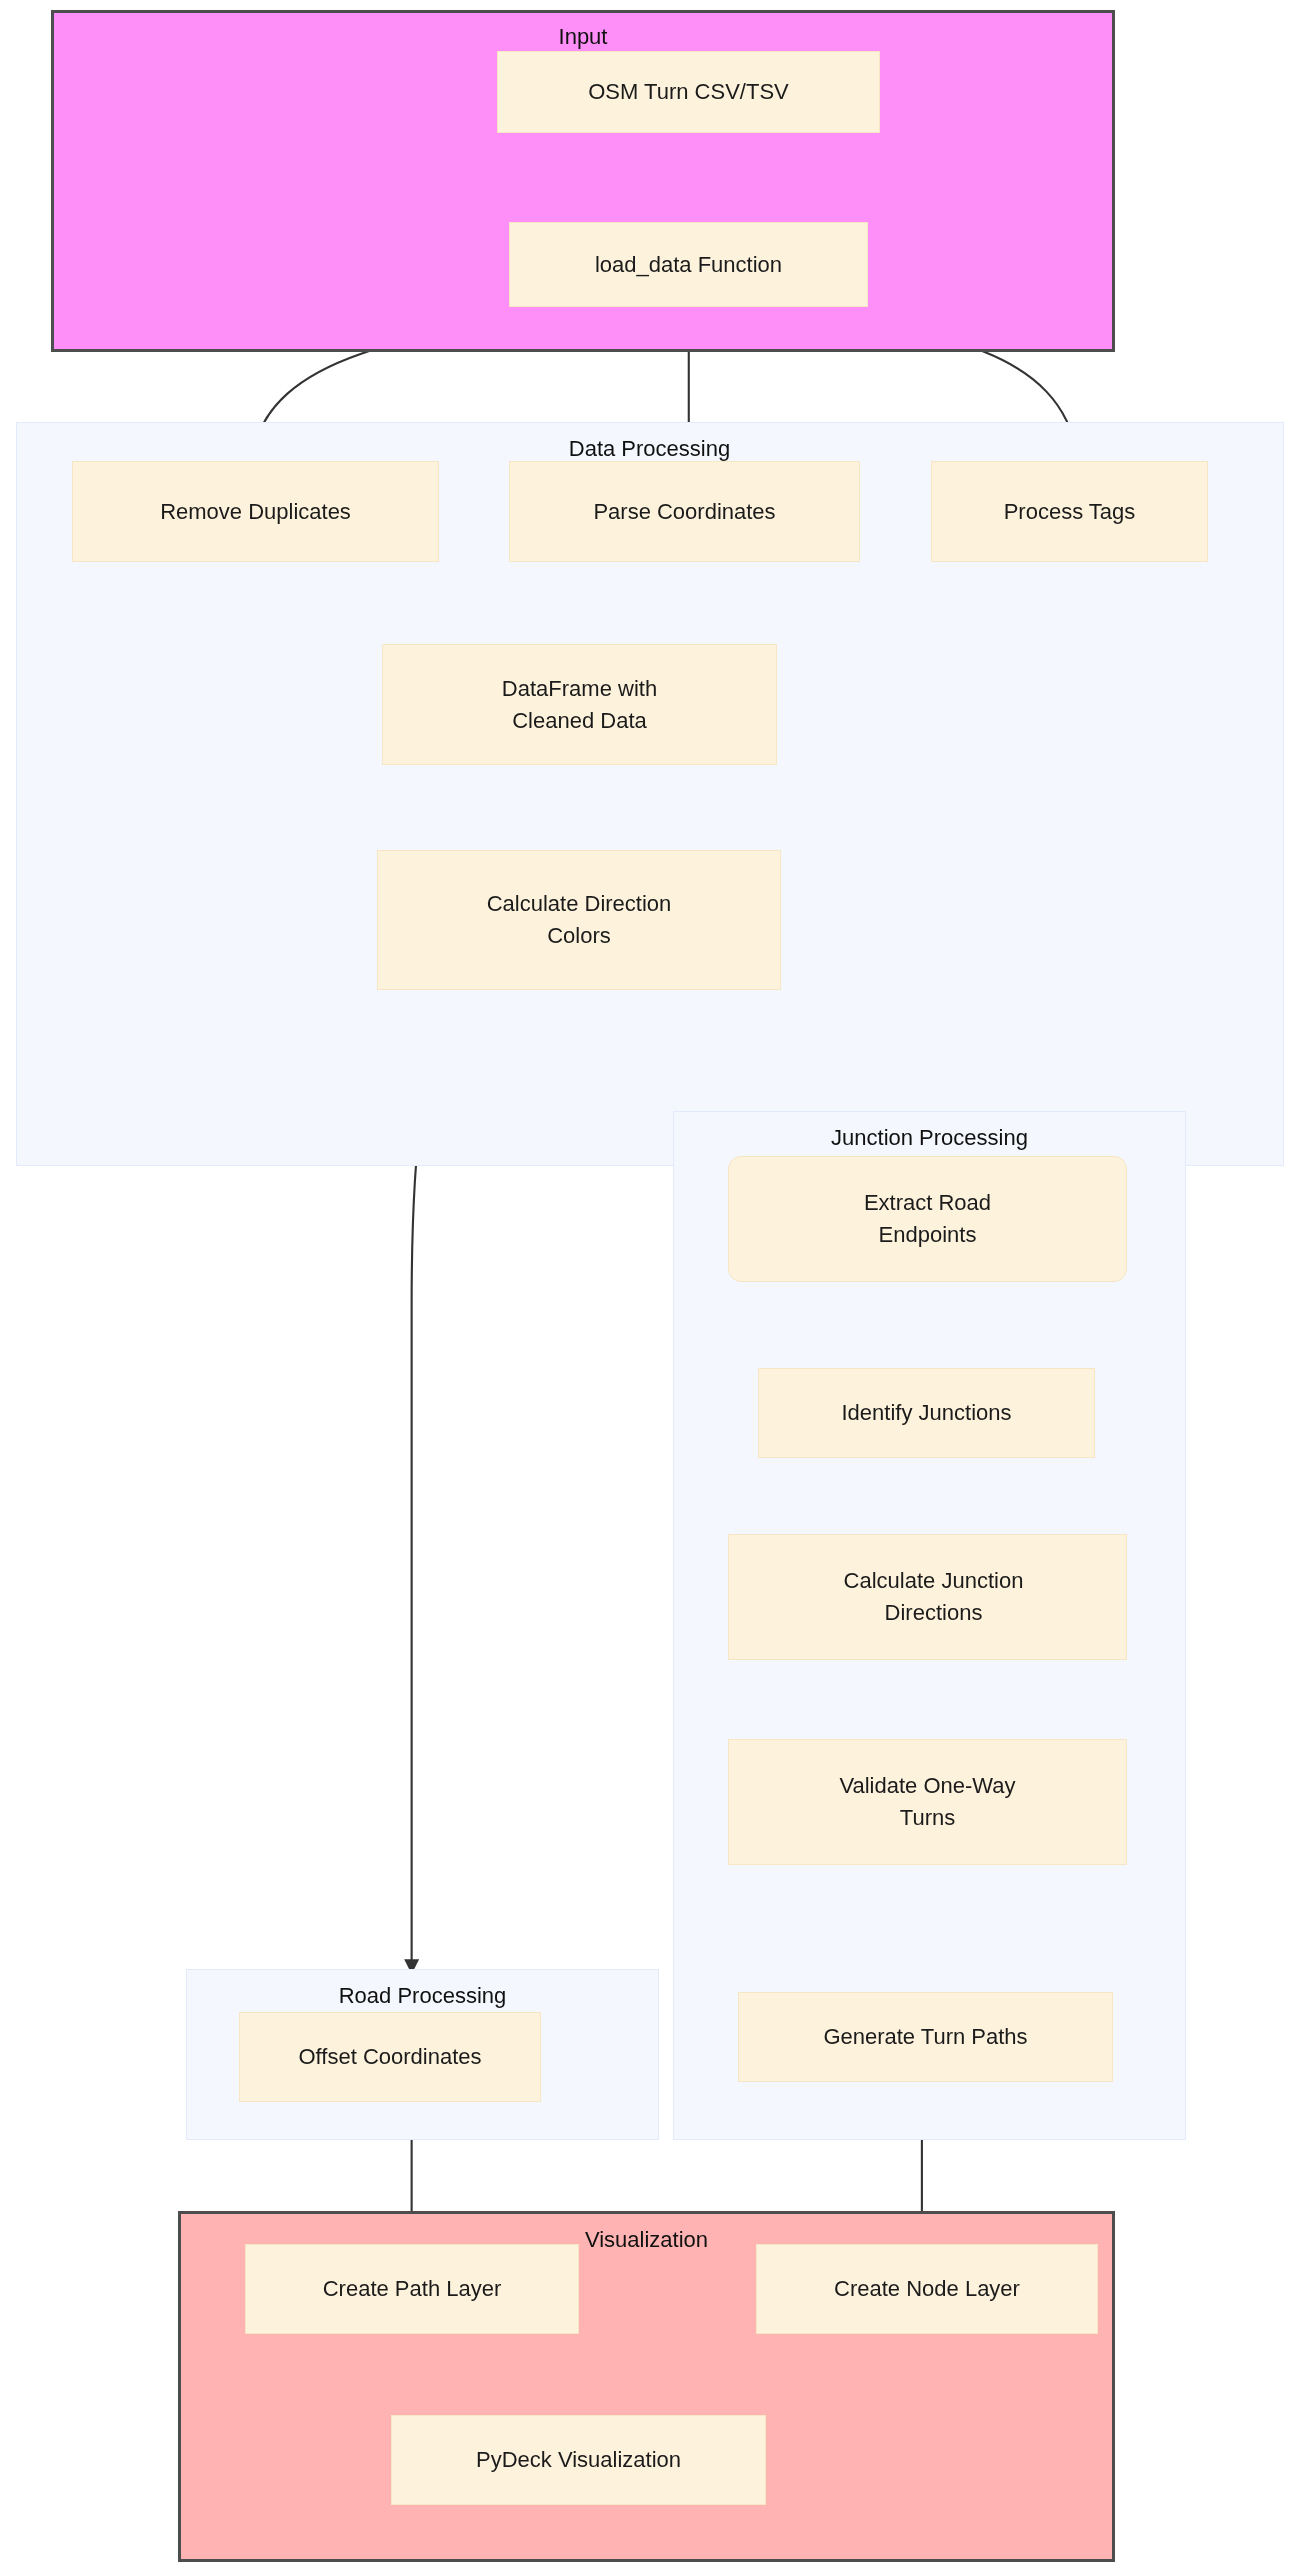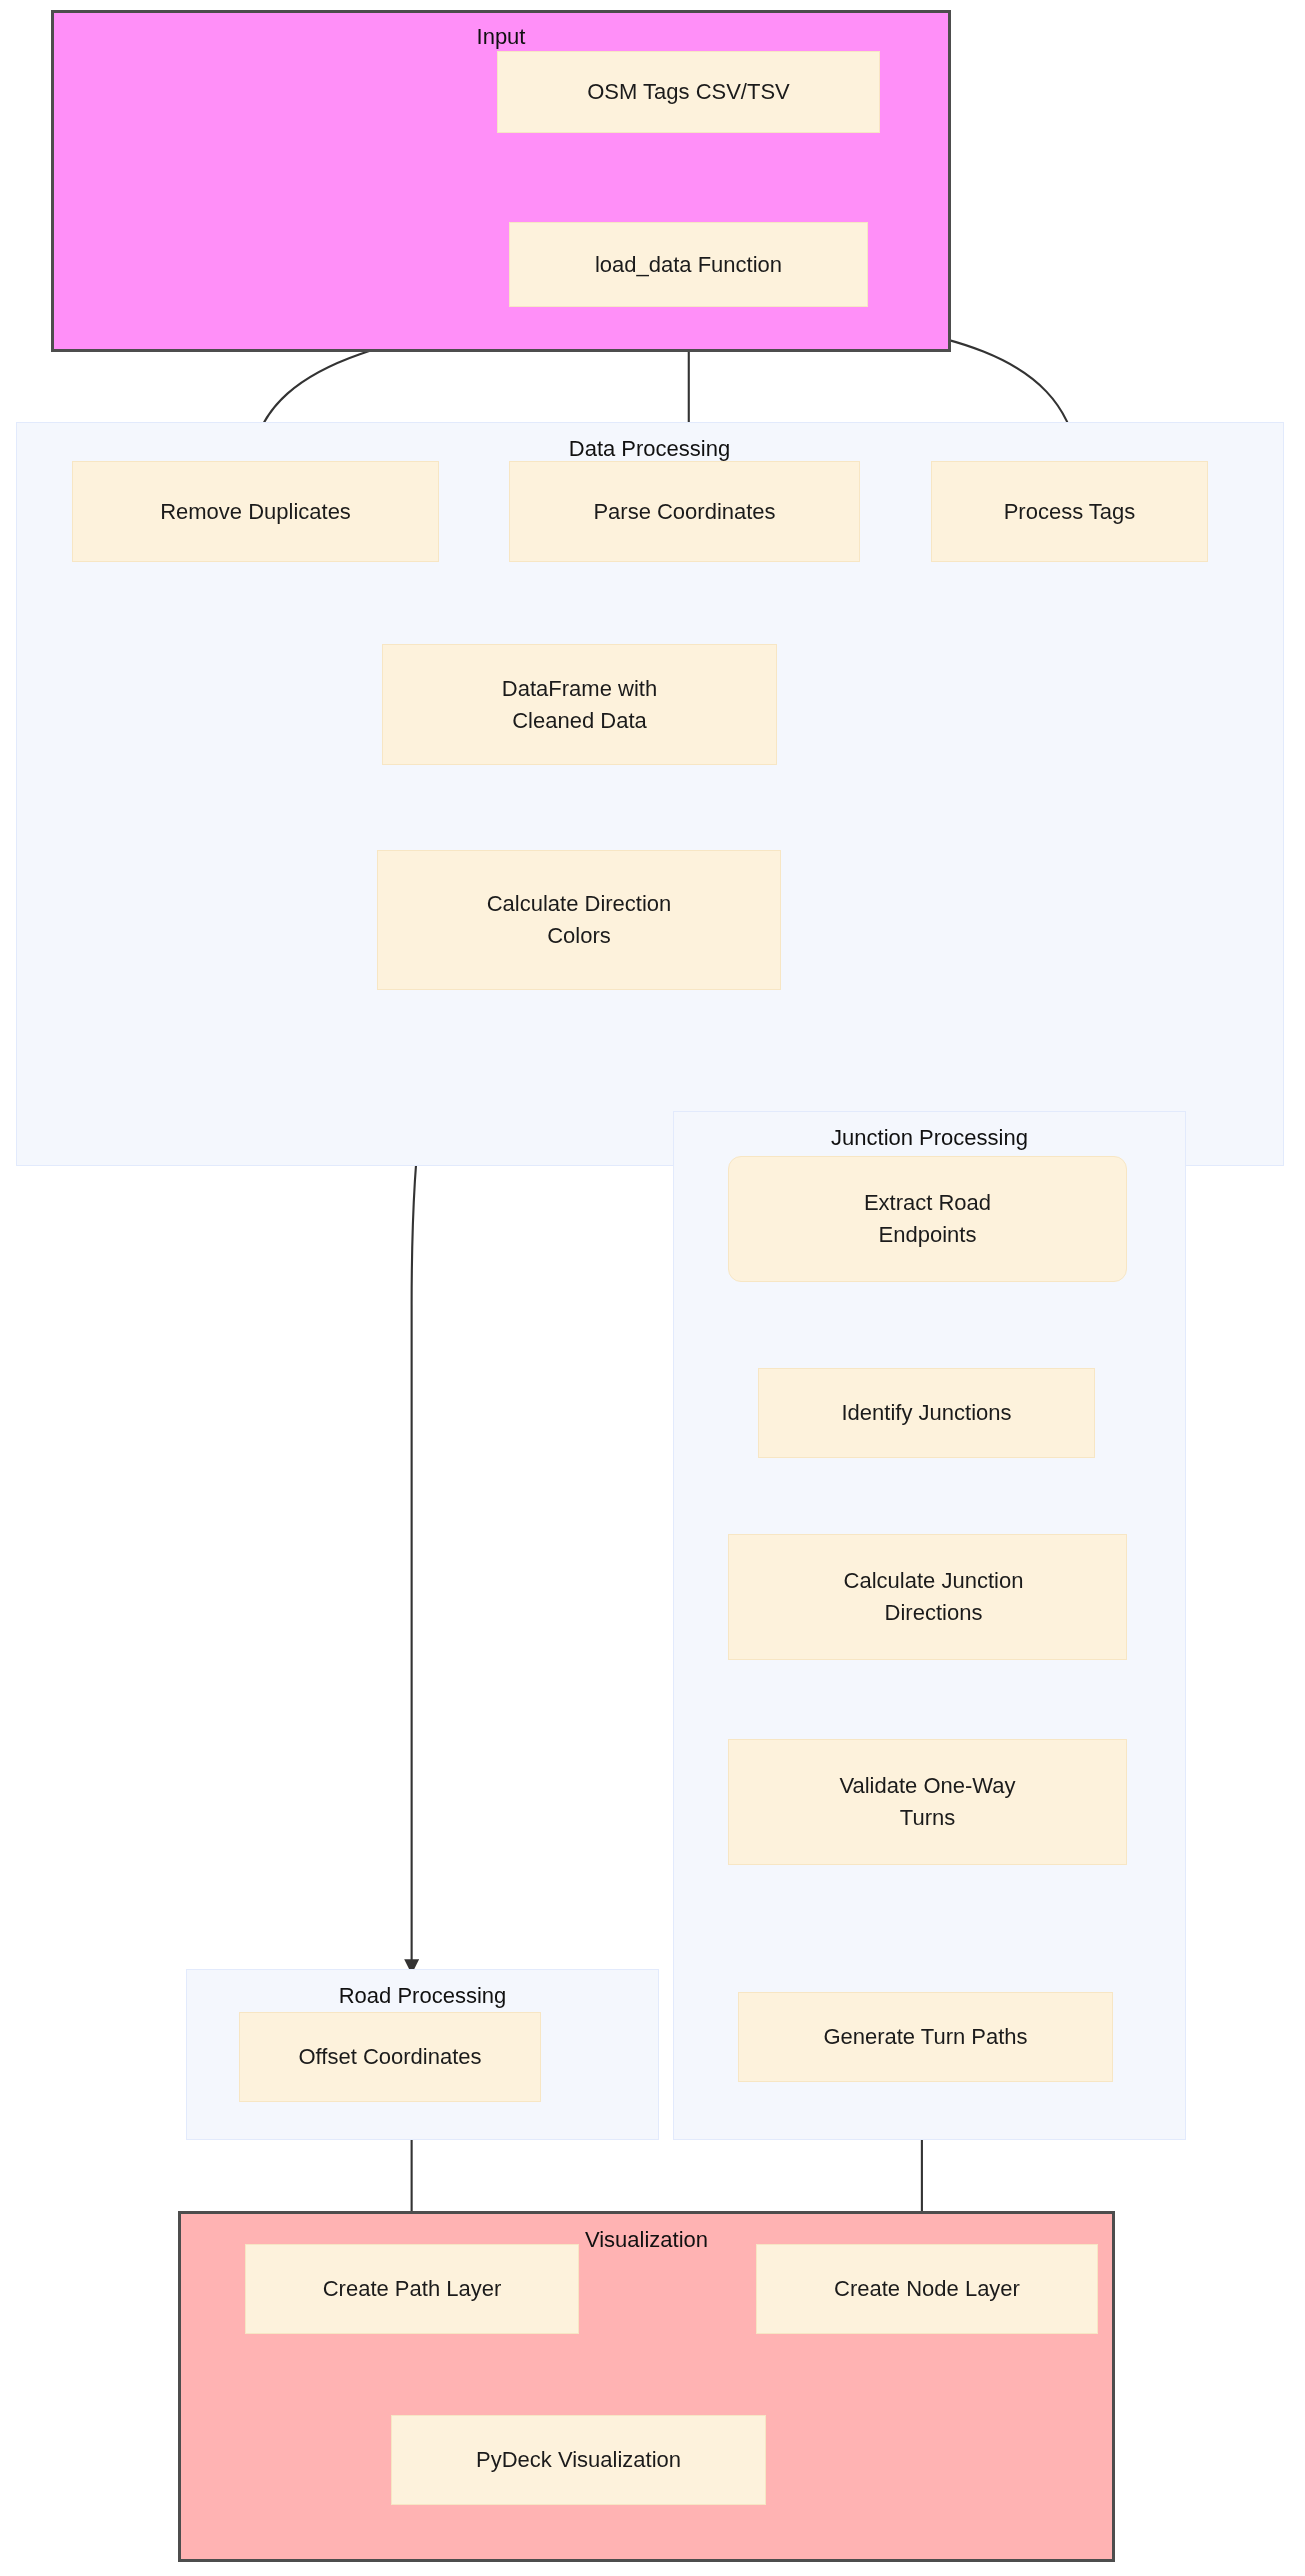--- a/index.html
+++ b/index.html
@@ -101,25 +101,25 @@
 
       <path d="M 505 2545 L 505 2750"></path>
 
       <path d="M 1131 2555 L 1131 2750"></path>
 
       <path d="M 520 2860 C 545 2920 575 2945 608 2962"></path>
       <path d="M 1118 2860 C 1090 2920 1010 2950 940 2962"></path>
     </g>
   </svg>
 
-  <div class="cluster strong" style="left:51px; top:9.8px; width:900px; height:342px; background:#ff8ff8;">
+  <div class="cluster strong" style="left:51px; top:9.8px; width:1064px; height:342px; background:#ff8ff8;">
     <div class="cluster-label" style="top:11.4px;">Input</div>
   </div>
   <div class="node" style="left:497px; top:51px; width:383px; height:82px;">
-    <span>OSM Tags CSV/TSV</span>
+    <span>OSM Turn CSV/TSV</span>
   </div>
   <div class="node" style="left:509px; top:222px; width:359px; height:85px;">
     <span>load_data Function</span>
   </div>
 
   <div class="cluster plain" style="left:15.5px; top:422px; width:1268px; height:744px;">
     <div class="cluster-label" style="top:13px;">Data Processing</div>
   </div>
   <div class="node" style="left:509px; top:461px; width:351px; height:101px;">
     <span>Parse Coordinates</span>

